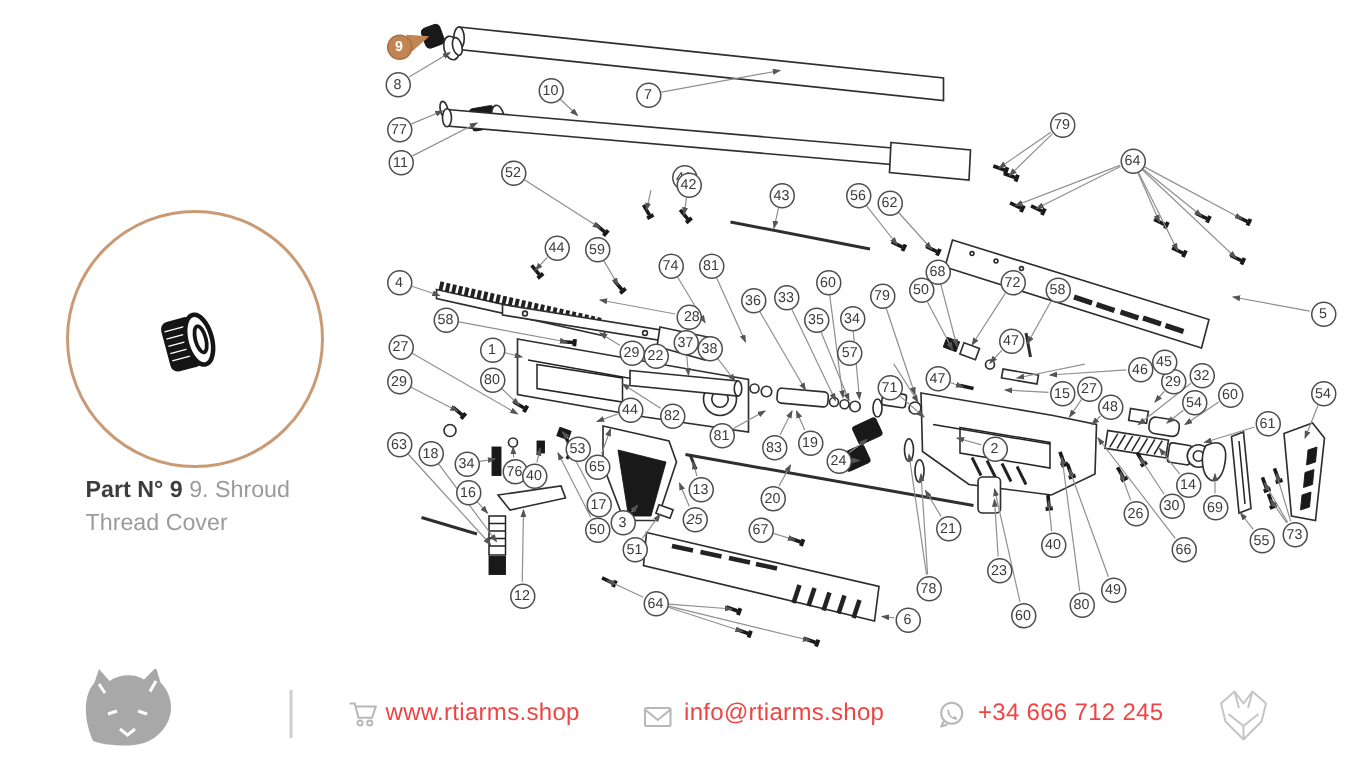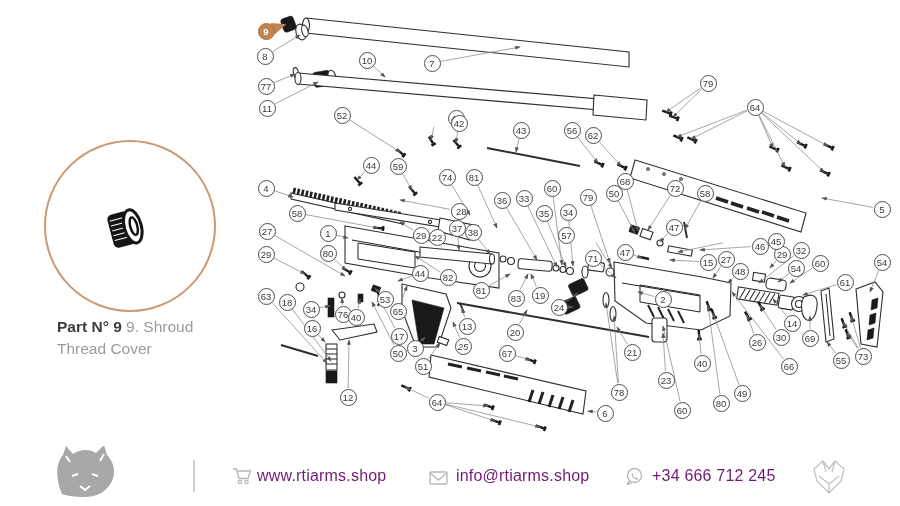--- a/index.html
+++ b/index.html
@@ -24,21 +24,21 @@
   
   #inset-circle{position:absolute;left:44px;top:140px;width:168px;height:168px;border-radius:50%;
                 border:2px solid #C99A74;background:#fff}
   #inset-caption{position:absolute;left:57px;top:316px;width:170px;font-size:15.5px;line-height:22px;color:#9b9b9b}
   #inset-caption b{color:#3d3d3d;font-weight:bold}
 
   
   #footer{position:absolute;left:0;top:443px;width:900px;height:63px;color:#b3b3b3}
   .f-abs{position:absolute}
   #footer-divider{left:193px;top:17px;width:1.5px;height:32px;background:#cfcfcf}
-  .f-label{font-size:16px;letter-spacing:.2px;color:#701a75}
+  .f-label{font-size:16px;letter-spacing:.2px;color:#ef4444}
   #website-label{left:257px;top:24px}
   #email-label{left:456px;top:24px}
   #phone-label{left:652px;top:24px}
 </style>
 </head>
 <body>
 
 <div id="page">
 
   <svg id="diagram-svg" width="900" height="445" viewBox="0 0 900 445">

